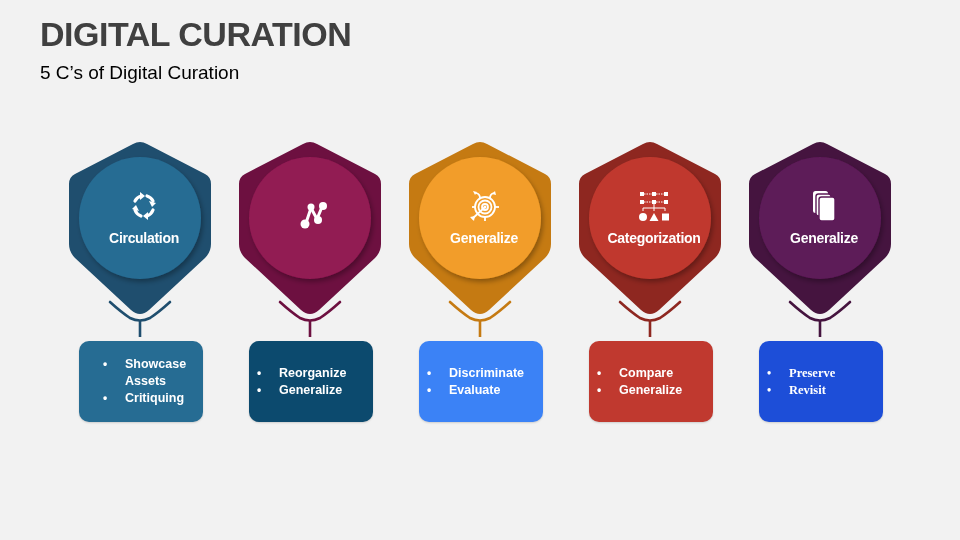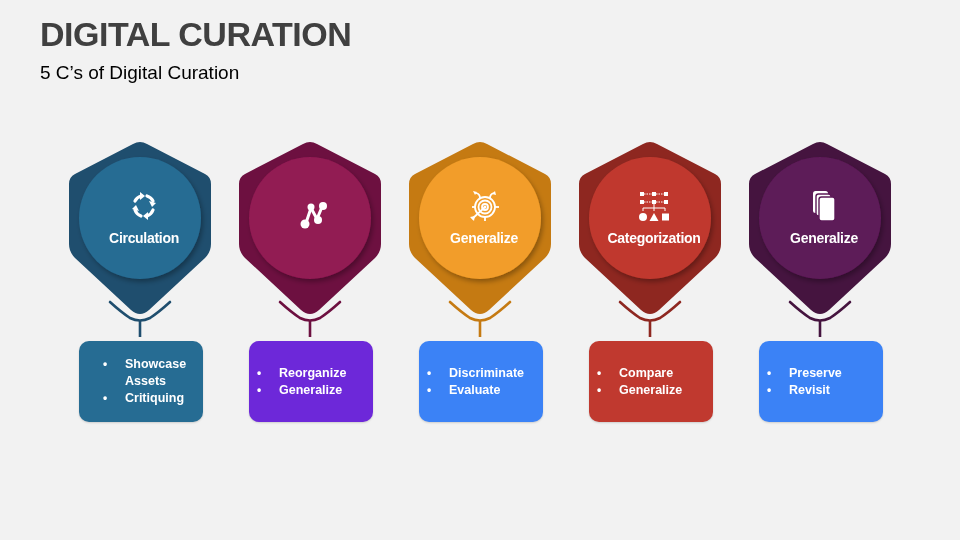--- a/index.html
+++ b/index.html
@@ -115,21 +115,21 @@
               <line x1="20" y1="21" x2="25" y2="9"></line>
             </g>
             <g fill="#fff">
               <circle cx="8" cy="26" r="4.5"></circle>
               <circle cx="14" cy="9" r="3.5"></circle>
               <circle cx="21" cy="22" r="4"></circle>
               <circle cx="26" cy="8" r="4"></circle>
             </g>
           </svg></div>
     </div>
-    <div class="box" style="background: #6d28d9;">
+    <div class="box" style="background: #0c4a6e;">
       <ul>
           <li>Reorganize</li>
           <li>Generalize</li>
         </ul>
     </div>
   </div>
     <div class="col" style="left: 409px;">
     <svg class="shape" viewBox="0 0 150 200">
       <defs>
         <filter id="sh2" x="-20%" y="-20%" width="140%" height="140%">
@@ -234,20 +234,20 @@
             <g fill="#fff">
               <rect x="6" y="2" width="15" height="22" rx="2.5"></rect>
             </g>
             <g fill="#fff" stroke="currentColor" stroke-width="1.4">
               <rect x="9" y="5" width="15" height="22" rx="2.5"></rect>
               <rect x="12" y="8" width="16" height="24" rx="2.5"></rect>
             </g>
           </svg></div>
       <div class="label">Generalize</div>
     </div>
-    <div class="box" style="background: #3b82f6;">
+    <div class="box" style="background: #1d4ed8; font-family: Liberation Serif, serif;">
       <ul>
           <li>Preserve</li>
           <li>Revisit</li>
         </ul>
     </div>
   </div>
   </div>
 
 </body></html>

